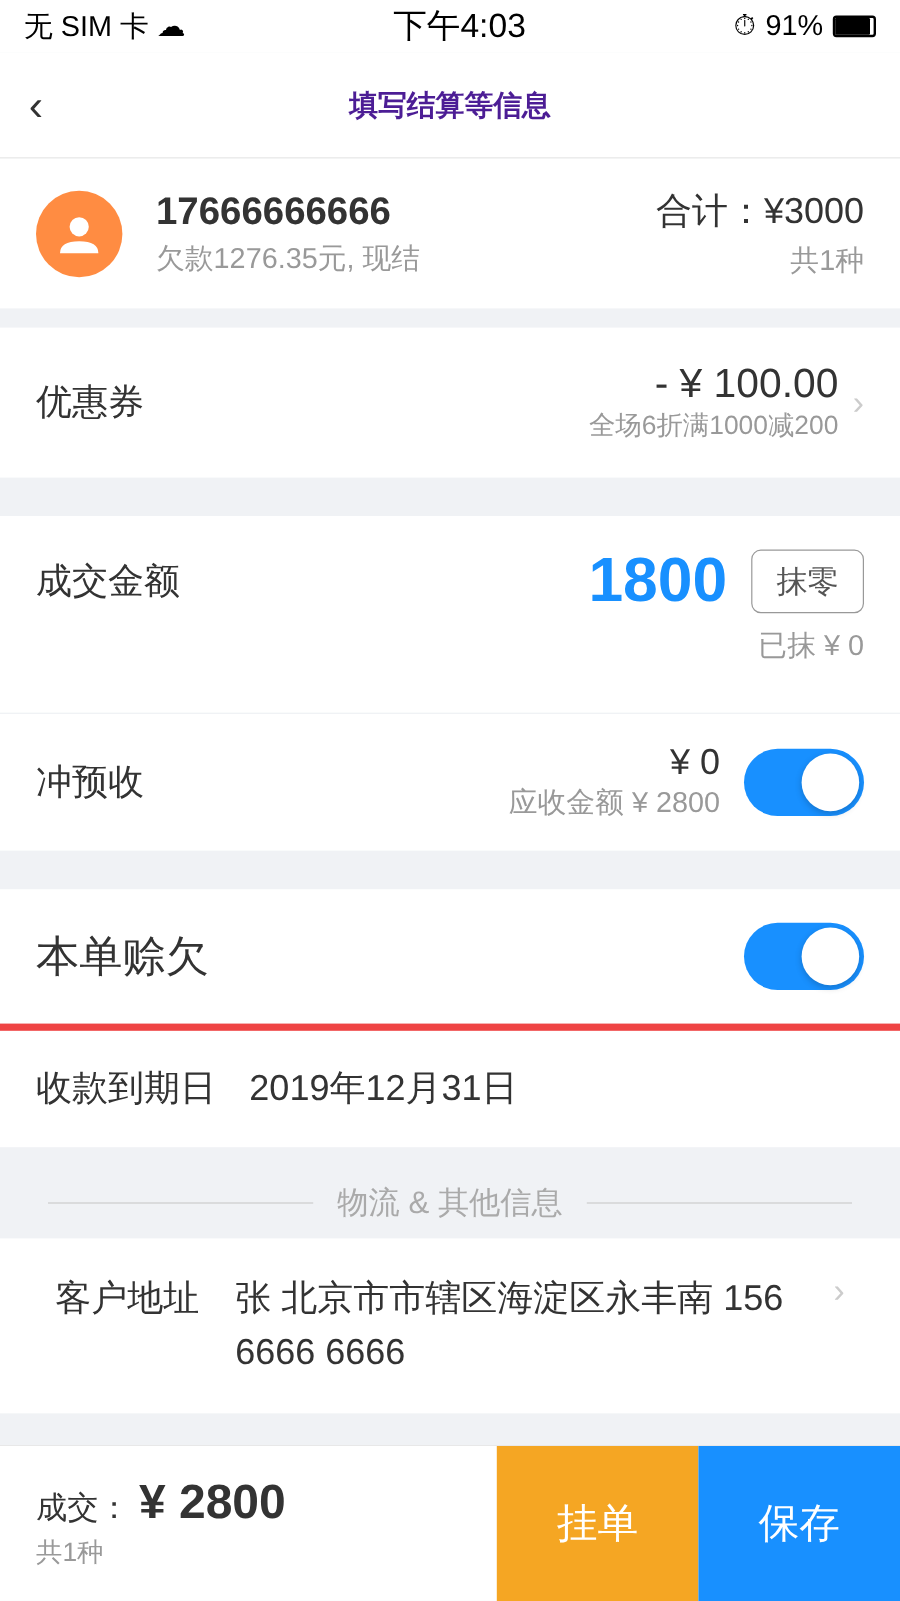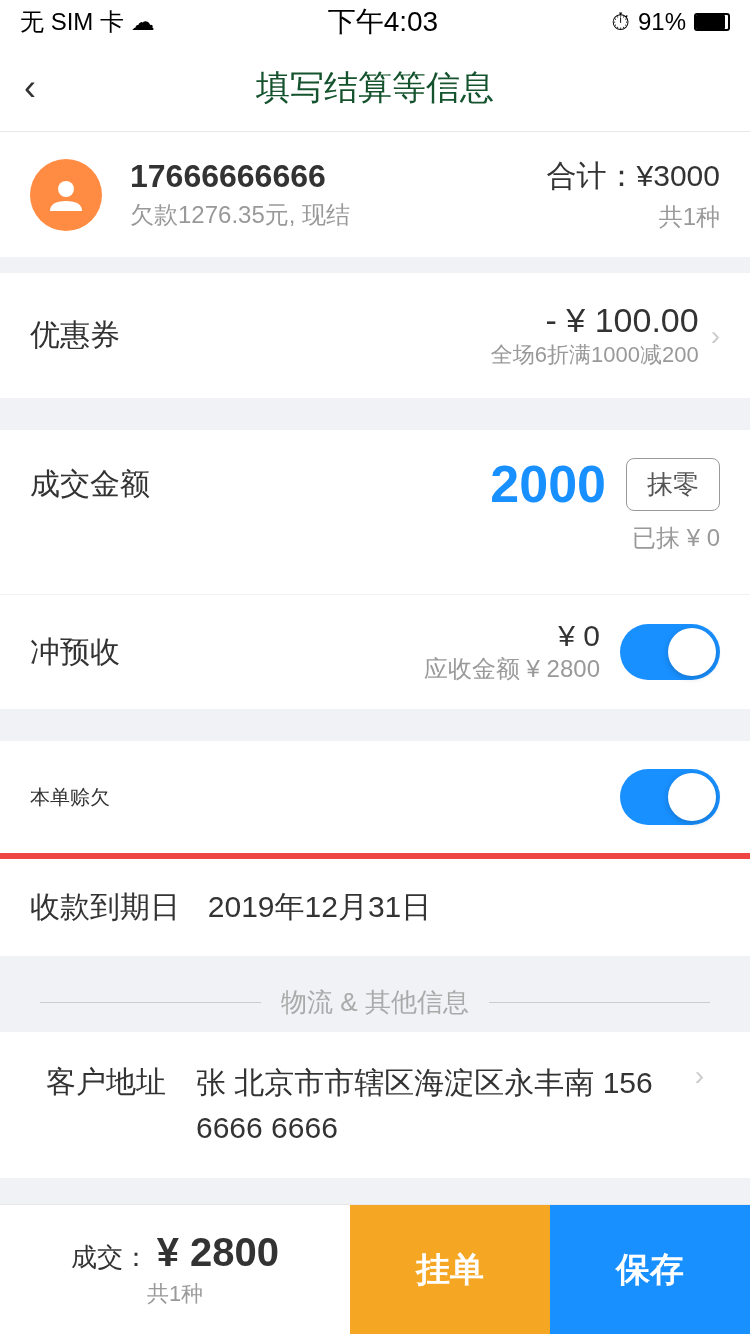--- a/index.html
+++ b/index.html
@@ -40,23 +40,23 @@
       border-bottom: 1px solid #e8e8e8;
     }
     .nav-back {
       position: absolute;
       left: 24px;
       font-size: 36px;
       color: #333;
       cursor: pointer;
     }
     .nav-title {
-      font-size: 34px;
-      font-weight: 400;
-      color: #14532d;
+      font-size: 24px;
+      font-weight: 700;
+      color: #4c1d95;
     }
 
     
     .content {
       padding-bottom: 130px;
     }
 
     
     .customer-section {
       background: #fff;
@@ -241,21 +241,21 @@
     
     .deferred-section {
       background: #fff;
       padding: 28px 30px;
       display: flex;
       align-items: center;
       justify-content: space-between;
       margin-top: 16px;
     }
     .deferred-label {
-      font-size: 20px;
+      font-size: 36px;
       color: #333;
     }
 
     
     .duedate-section {
       background: #fff;
       padding: 28px 30px;
       border-top: 6px solid #ef4444;
     }
     .duedate-label {
@@ -327,45 +327,44 @@
       width: 750px;
       height: 130px;
       background: #fff;
       display: flex;
       align-items: center;
       border-top: 1px solid #e8e8e8;
     }
     .bottom-summary {
       flex: 1;
       padding: 0 30px;
-      text-align: center;
     }
     .bottom-summary .deal-label {
       font-size: 26px;
       color: #333;
     }
     .bottom-summary .deal-amount {
       font-size: 40px;
       font-weight: 600;
       color: #333;
       display: inline;
     }
     .bottom-summary .deal-count {
       font-size: 22px;
       color: #999;
       margin-top: 4px;
     }
     .bottom-btn {
       height: 130px;
-      width: 200px;
+      width: 168px;
       display: flex;
       align-items: center;
       justify-content: center;
       font-size: 34px;
-      font-weight: 700;
+      font-weight: 400;
       color: #fff;
       cursor: pointer;
     }
     .btn-hold {
       background: #f5a623;
     }
     .btn-save {
       background: #1890ff;
     }
   </style>
@@ -422,21 +421,21 @@
       <div class="chevron-right">›</div>
     </div>
   </div>
 
   <div class="section-separator"></div>
 
   <div class="amount-section">
     <div class="amount-row">
       <div class="amount-label">成交金额</div>
       <div class="amount-value-wrap">
-        <div class="amount-value">2000</div>
+        <div class="amount-value">1800</div>
         <button class="round-btn">抹零</button>
       </div>
     </div>
     <div class="amount-sub">已抹  ¥ 0</div>
   </div>
 
   <div class="prereceive-section">
     <div class="prereceive-row">
       <div class="prereceive-label">冲预收</div>
       <div class="prereceive-right">

